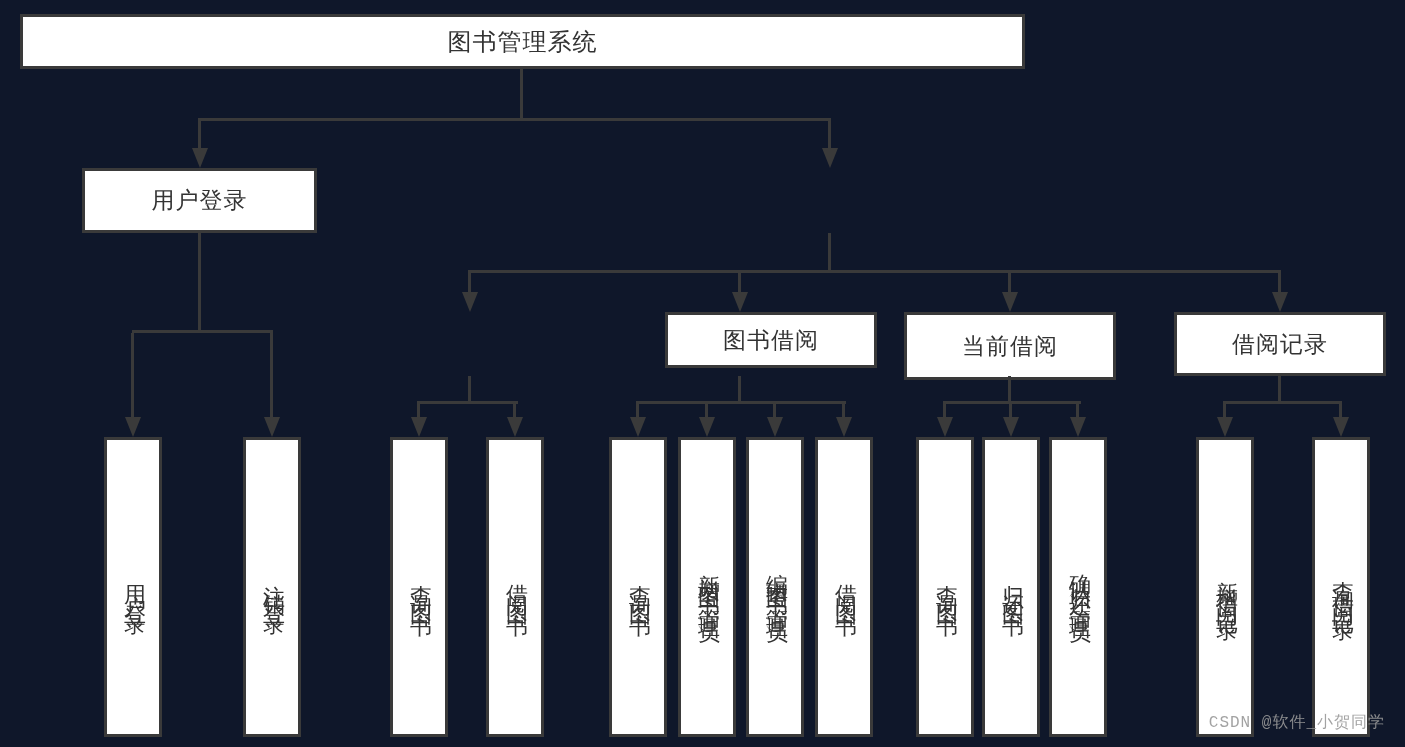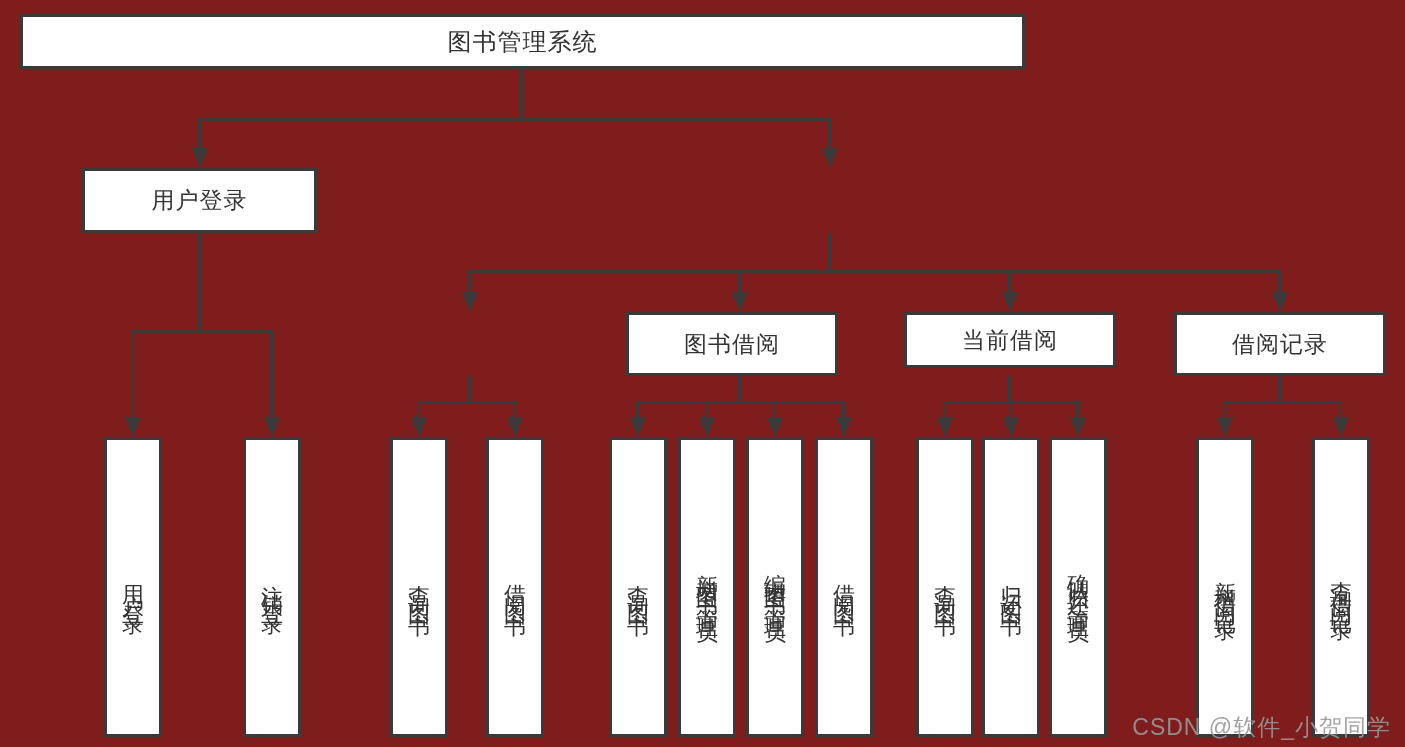--- a/index.html
+++ b/index.html
@@ -1,20 +1,20 @@
 <!DOCTYPE html>
 <html><head>
 <meta charset="utf-8">
 <style>
   html,body{margin:0;padding:0;background:#ffffff;}
   .canvas{
     position:relative;
     width:1405px;height:747px;
-    background:#7f1d1d;
-    font-family:Liberation Sans, sans-serif;
+    background:#0f172a;
+    font-family:Liberation Mono, monospace;
     overflow:hidden;
   }
   .box{
     position:absolute;
     box-sizing:border-box;
     background:#ffffff;
     border:3px solid #3a3a3a;
     display:flex;align-items:center;justify-content:center;
     color:#333333;
   }
@@ -40,22 +40,22 @@
   .len9{letter-spacing:7px;}
   .line{position:absolute;background:#3a3a3a;}
   .tri{
     position:absolute;width:0;height:0;
     border-left:8px solid transparent;
     border-right:8px solid transparent;
     border-top:20px solid #3a3a3a;
   }
   .watermark{
     position:absolute;
-    top:712px;right:14px;
-    font-size:23px;
+    top:712px;right:20px;
+    font-size:16px;
     color:rgba(152,152,152,0.9);
     letter-spacing:1px;
     z-index:20;
   }
 </style>
 </head>
 <body>
 
 <div class="canvas">
 
@@ -85,24 +85,24 @@
   <div class="line" style="left:468px;top:270px;width:813px;height:3px;"></div>
   <div class="line" style="left:468px;top:273px;width:3px;height:21px;"></div>
   <div class="tri" style="left:462px;top:292px;"></div>
   <div class="line" style="left:738px;top:273px;width:3px;height:21px;"></div>
   <div class="tri" style="left:732px;top:292px;"></div>
   <div class="line" style="left:1008px;top:273px;width:3px;height:21px;"></div>
   <div class="tri" style="left:1002px;top:292px;"></div>
   <div class="line" style="left:1278px;top:273px;width:3px;height:21px;"></div>
   <div class="tri" style="left:1272px;top:292px;"></div>
 
-  <div class="box hbox" style="left:626px;top:312px;width:212px;height:64px;">
+  <div class="box hbox" style="left:665px;top:312px;width:212px;height:56px;">
     <span>图书借阅</span>
   </div>
-  <div class="box hbox" style="left:904px;top:312px;width:212px;height:56px;">
+  <div class="box hbox" style="left:904px;top:312px;width:212px;height:68px;">
     <span>当前借阅</span>
   </div>
   <div class="box hbox" style="left:1174px;top:312px;width:212px;height:64px;">
     <span>借阅记录</span>
   </div>
 
   <div class="line" style="left:468px;top:376px;width:3px;height:28px;"></div>
   <div class="line" style="left:417px;top:401px;width:101px;height:3px;"></div>
   <div class="line" style="left:417px;top:404px;width:3px;height:15px;"></div>
   <div class="tri" style="left:411px;top:417px;"></div>

